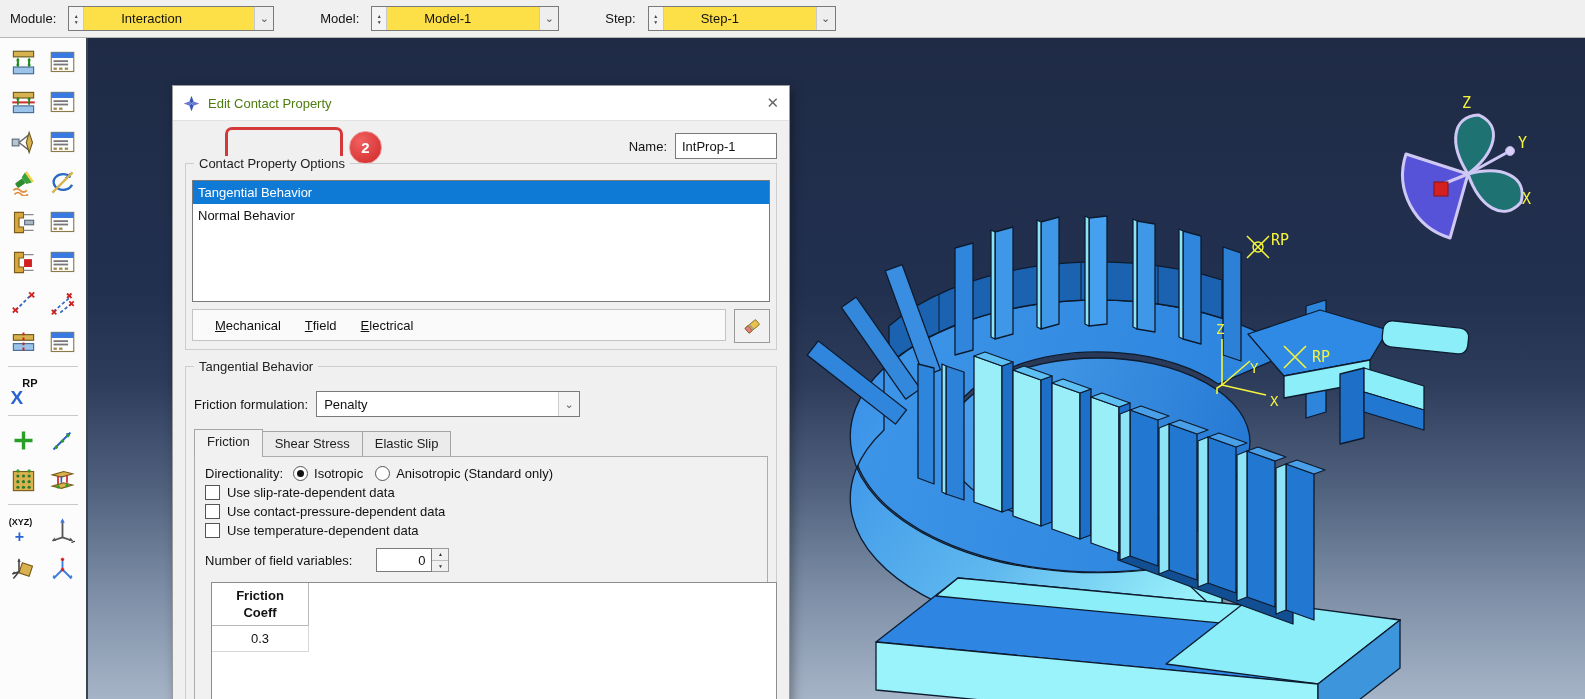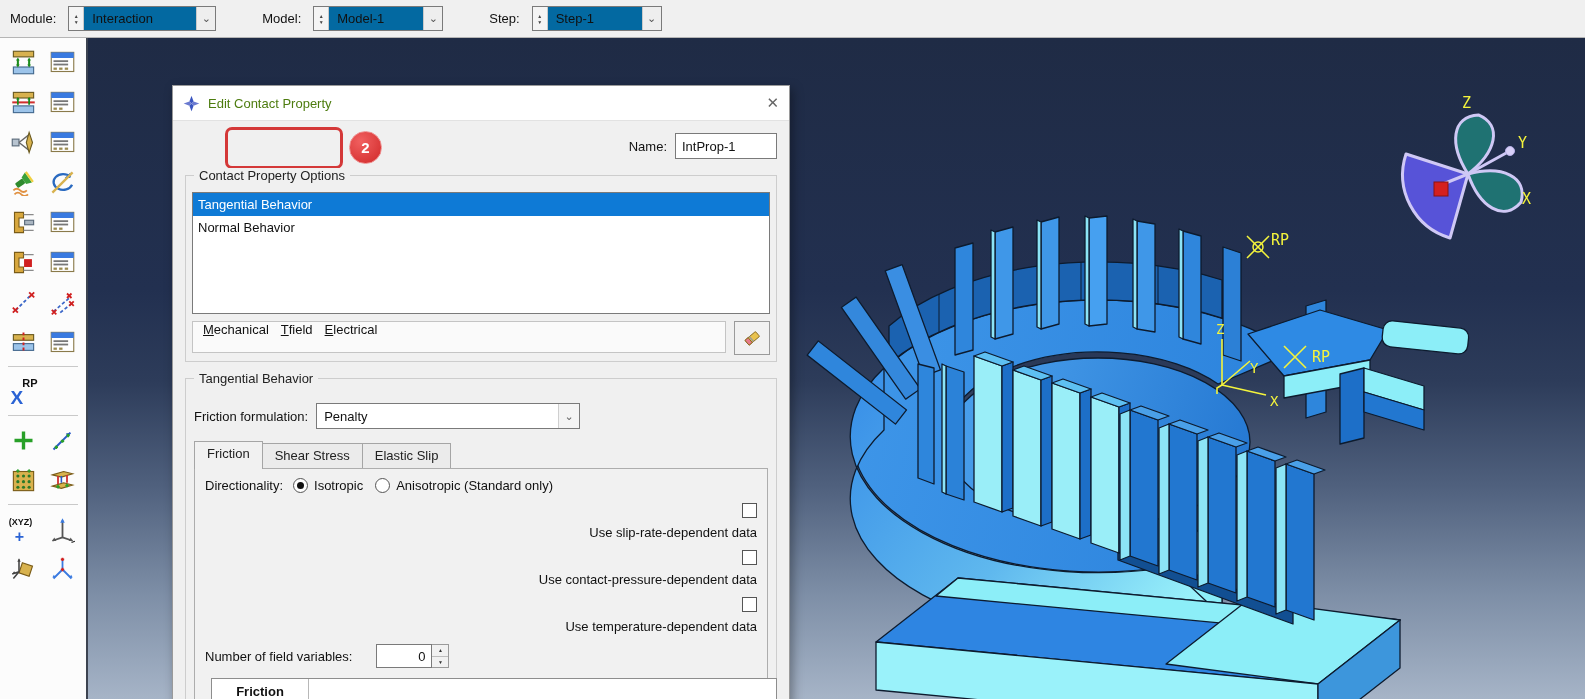--- a/index.html
+++ b/index.html
@@ -10,22 +10,22 @@
   }
   
   #topbar{
     position:absolute;left:0;top:0;width:1585px;height:38px;
     background:#f0f0f0;border-bottom:1px solid #b5b5b5;
     display:flex;align-items:center;gap:10px;padding-left:10px;box-sizing:border-box;
     font-size:13px;color:#111;
   }
   .tb-label{margin-right:2px;}
   .combo{
-    display:flex;align-items:stretch;height:25px;background:#0369a1;
-    border:1px solid #7a7a7a;box-sizing:border-box;
+    display:flex;align-items:stretch;height:25px;background:#fde047;
+    border:1px solid #7a7a7a;box-sizing:border-box;gap:29px;
   }
   .combo .spin{
     width:14px;border-right:1px solid #c9c9c9;display:flex;flex-direction:column;
     align-items:center;justify-content:center;background:#f4f4f4;
   }
   .combo .spin span{font-size:5px;line-height:6px;color:#444;}
   .combo .combo-text{
     padding:0 8px;display:flex;align-items:center;min-width:78px;
   }
   .combo .chev{
@@ -79,34 +79,34 @@
     position:absolute;left:40px;top:-2px;width:112px;height:36px;
     border:3px solid #d43838;border-radius:7px;pointer-events:none;
   }
   #step-badge{
     position:absolute;left:164px;top:2px;width:31px;height:31px;border-radius:50%;
     background:radial-gradient(circle at 35% 30%,#f16060,#d02828);
     border:1.5px solid #ef8d8d;color:#fff;font-size:15px;font-weight:bold;
     display:flex;align-items:center;justify-content:center;
   }
   .groupbox{
-    border:1px solid #cdcdcd;position:relative;margin-top:12px;padding:14px 6px 6px 6px;
+    border:1px solid #cdcdcd;position:relative;margin-top:0;padding:14px 6px 6px 6px;
   }
   .groupbox>.gb-title{
     position:absolute;top:-8px;left:8px;background:#f0f0f0;padding:0 5px;color:#222;
   }
   #options-list{
     background:#fff;border:1px solid #7a7a7a;height:120px;margin:2px 0 0 0;overflow:hidden;
   }
   .list-item{height:23px;display:flex;align-items:center;padding:0 5px;}
   .list-item.selected{background:#0e7ad6;color:#fff;}
   .menu-row{display:flex;align-items:stretch;margin-top:7px;gap:8px;}
   .menu-strip{
-    flex:1;background:#fafafa;border:1px solid #c4c4c4;display:flex;align-items:flex-start;
-    padding:0 10px;gap:12px;height:32px;box-sizing:border-box;
+    flex:1;background:#fafafa;border:1px solid #c4c4c4;display:flex;align-items:center;
+    padding:0 22px;gap:24px;height:32px;box-sizing:border-box;
   }
   .menu-item{cursor:default;}
   .menu-item .ul{text-decoration:underline;}
   #eraser-button{
     width:34px;height:32px;border:1px solid #9a9a9a;background:#f1f1f1;
     display:flex;align-items:center;justify-content:center;
   }
   .form-row{display:flex;align-items:center;margin:10px 2px 0 2px;gap:8px;}
   .dcombo{
     width:264px;height:26px;background:#fff;border:1px solid #7a7a7a;
@@ -120,21 +120,21 @@
     padding:4px 12px 5px 12px;margin-right:-1px;color:#222;
   }
   .tab.active{background:#f1f1f1;padding-bottom:8px;margin-bottom:-1px;}
   .tab-panel{
     border:1px solid #adadad;margin:0 2px;padding:9px 10px 10px 10px;background:#f1f1f1;
     position:relative;z-index:1;
   }
   .radio-row{display:flex;align-items:center;gap:6px;}
   .rb{width:13px;height:13px;border:1px solid #555;border-radius:50%;background:#fff;position:relative;display:inline-block;}
   .rb.on::after{content:"";position:absolute;left:3px;top:3px;right:3px;bottom:3px;background:#111;border-radius:50%;}
-  .chk-row{display:flex;align-items:flex-end;gap:7px;margin-top:10px;flex-direction:column;}
+  .chk-row{display:flex;align-items:flex-start;gap:7px;margin-top:4px;}
   .cb{width:13px;height:13px;border:1px solid #555;background:#fff;display:inline-block;}
   .fv-row{display:flex;align-items:center;gap:24px;margin-top:10px;}
   .spinbox{display:flex;align-items:stretch;height:24px;}
   .spin-num{width:56px;background:#fff;border:1px solid #7a7a7a;display:flex;align-items:center;justify-content:flex-end;padding-right:6px;box-sizing:border-box;}
   .spin-btns{width:17px;display:flex;flex-direction:column;border:1px solid #9a9a9a;border-left:none;box-sizing:border-box;}
   .spin-btns span{flex:1;display:flex;align-items:center;justify-content:center;font-size:5px;color:#333;background:#f1f1f1;}
   .spin-btns span:first-child{border-bottom:1px solid #bdbdbd;}
   .ftable{
     margin:10px 0 0 6px;background:#fff;border:1px solid #8d8d8d;height:140px;width:566px;
     box-sizing:border-box;position:relative;

